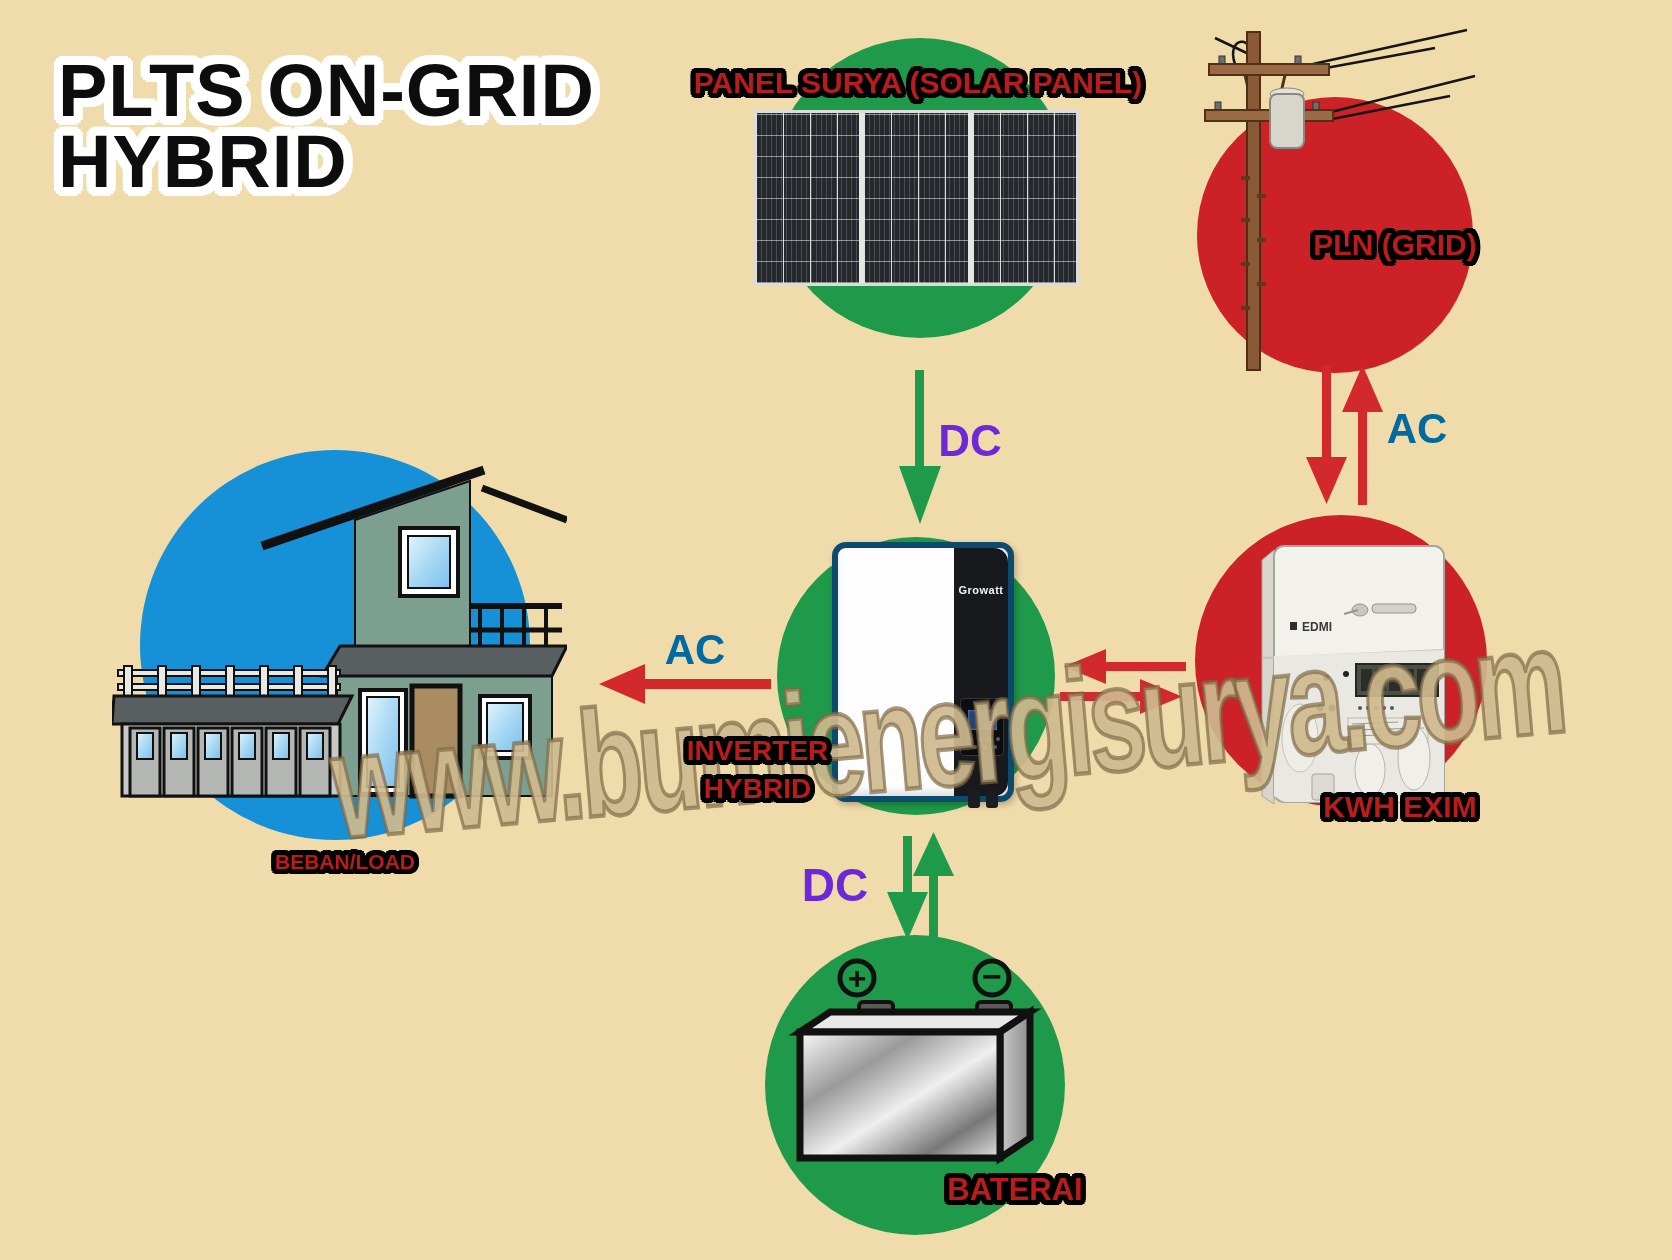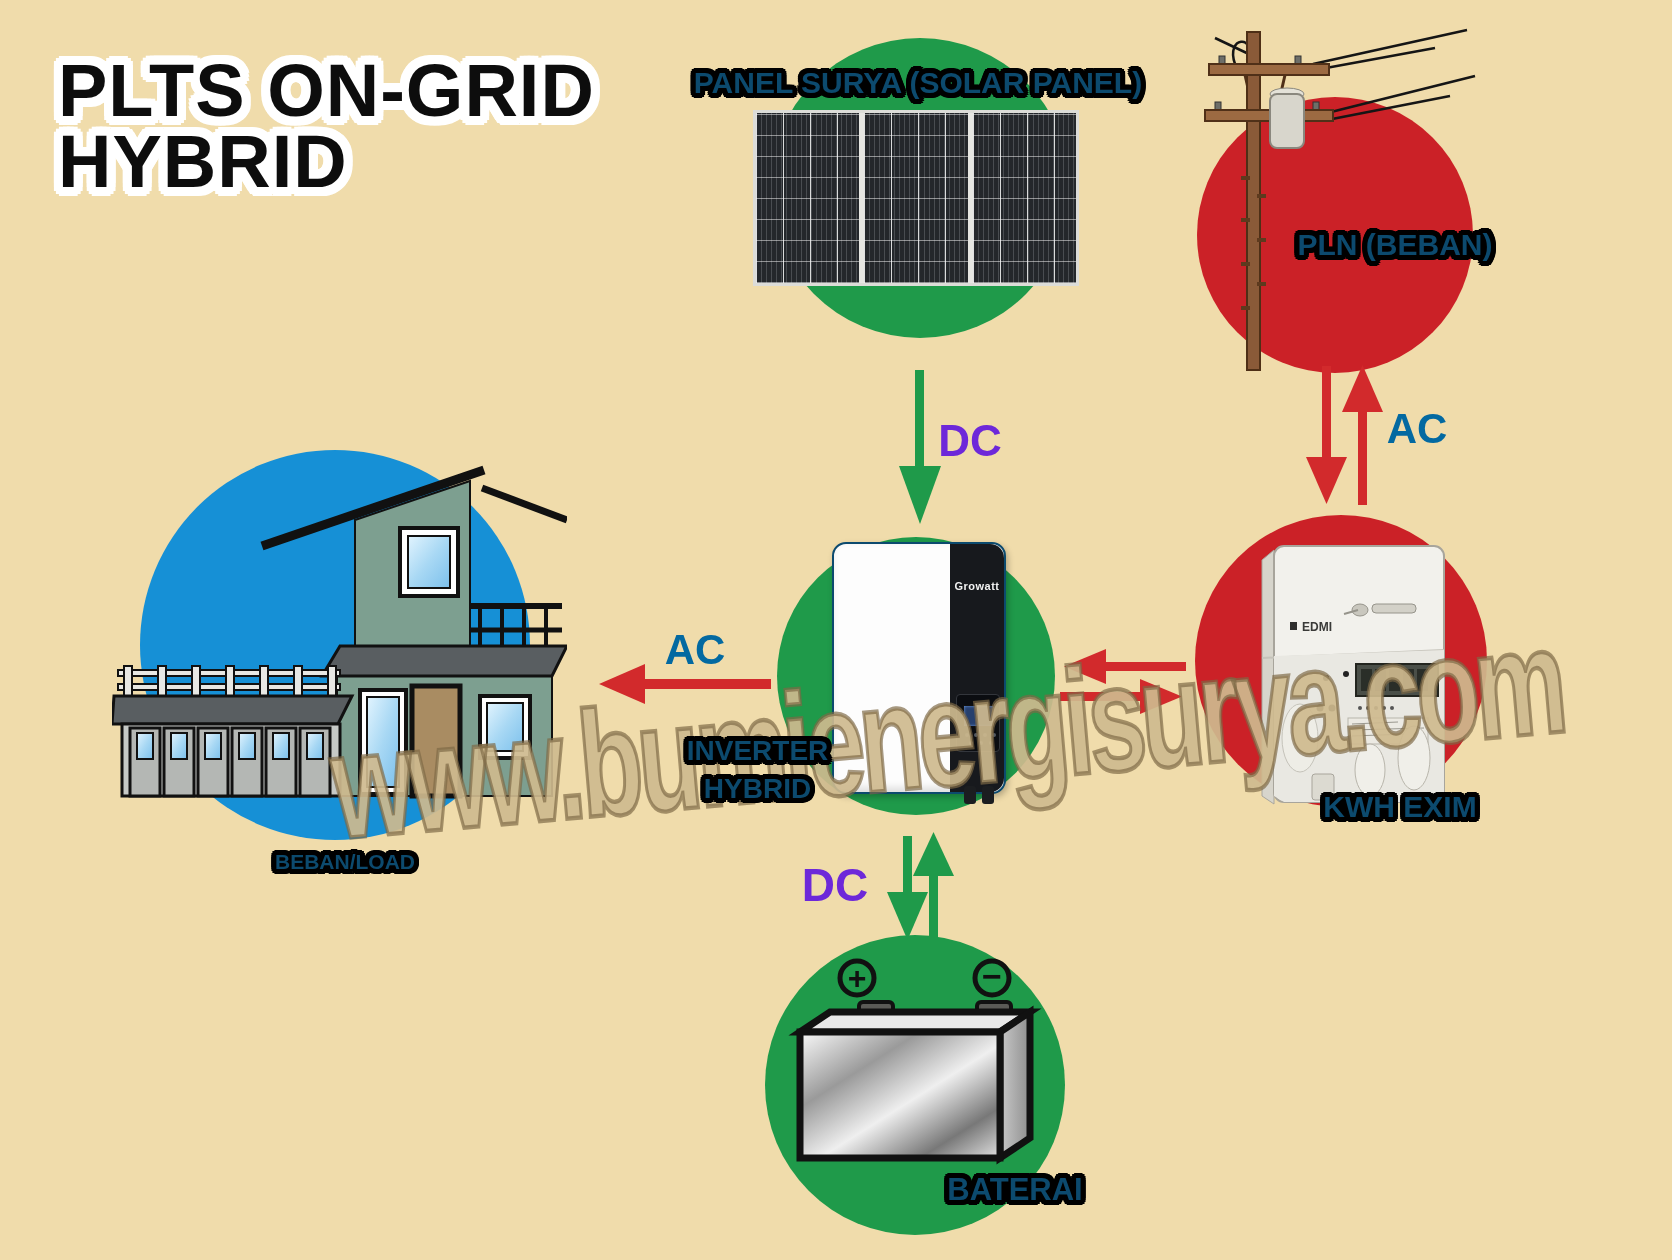--- a/index.html
+++ b/index.html
@@ -7,21 +7,21 @@
          font-family:"Liberation Sans",sans-serif;}
   .abs{position:absolute;}
 
   
   .circle{position:absolute;border-radius:50%;z-index:1;}
   .c-green{background:#1f9a4a;}
   .c-red{background:#cb2127;}
   .c-blue{background:#1690d6;}
 
   
-  .outline-black{color:#0c4a6e;font-weight:bold;
+  .outline-black{color:#b91c1c;font-weight:bold;
     text-shadow:5px 0 0 #000,-5px 0 0 #000,0 5px 0 #000,0 -5px 0 #000,
       4px 4px 0 #000,-4px 4px 0 #000,4px -4px 0 #000,-4px -4px 0 #000,
       2px 5px 0 #000,-2px 5px 0 #000,2px -5px 0 #000,-2px -5px 0 #000,
       5px 2px 0 #000,-5px 2px 0 #000,5px -2px 0 #000,-5px -2px 0 #000;}
   .title{color:#0d0d0d;font-weight:900;line-height:0.96;letter-spacing:1px;
     text-shadow:9px 0 0 #fff,-9px 0 0 #fff,0 9px 0 #fff,0 -9px 0 #fff,
       7px 7px 0 #fff,-7px 7px 0 #fff,7px -7px 0 #fff,-7px -7px 0 #fff,
       4px 9px 0 #fff,-4px 9px 0 #fff,4px -9px 0 #fff,-4px -9px 0 #fff,
       9px 4px 0 #fff,-9px 4px 0 #fff,9px -4px 0 #fff,-9px -4px 0 #fff;}
   .flow-red{color:#0369a1;font-weight:bold;}
@@ -32,21 +32,21 @@
   .solar-panel{position:absolute;left:753px;top:110px;width:326px;height:176px;z-index:10;
     background:#e6e6e2;border:3px solid #dcdcd8;display:flex;gap:5px;box-sizing:border-box;}
   .pv-module{flex:1;background-color:#24272b;
     background-image:
       repeating-linear-gradient(90deg, rgba(250,250,250,.85) 0 1px, transparent 1px 27px),
       repeating-linear-gradient(0deg, rgba(250,250,250,.5) 0 1px, transparent 1px 21px),
       repeating-linear-gradient(90deg, rgba(205,210,215,.22) 0 1px, transparent 1px 5px);}
 
   
   .inverter{position:absolute;left:832px;top:542px;width:170px;height:248px;z-index:10;
-    background:#fdfdfd;border:2px solid #0c4a6e;border-radius:14px;
+    background:#fdfdfd;border:6px solid #0c4a6e;border-radius:14px;
     box-shadow:inset -3px -4px 8px rgba(0,0,0,.14),2px 3px 6px rgba(0,0,0,.25);}
   .inv-strip{position:absolute;right:0;top:0;bottom:0;width:54px;background:#17191d;
     border-radius:0 14px 14px 0;}
   .inv-brand{position:absolute;top:36px;left:0;width:100%;text-align:center;
     color:#f2f2f2;font-size:11px;font-weight:bold;letter-spacing:.5px;}
   .inv-screen{position:absolute;left:6px;top:150px;width:42px;height:56px;background:#0b0d11;
     border:1px solid #33363c;border-radius:4px;}
   .inv-lcd{position:absolute;left:6px;top:10px;width:29px;height:20px;background:#27406e;
     box-shadow:inset 0 0 3px #6fa0e8;border:1px solid #111;}
   .inv-dot{position:absolute;width:4px;height:4px;border-radius:50%;background:#555a62;}
@@ -107,21 +107,21 @@
     <g fill="#5d3a1e">
       <rect x="46" y="150" width="9" height="4"></rect>
         <rect x="62" y="168" width="9" height="4"></rect>
       <rect x="46" y="192" width="9" height="4"></rect>
         <rect x="62" y="212" width="9" height="4"></rect>
       <rect x="46" y="236" width="9" height="4"></rect>
         <rect x="62" y="256" width="9" height="4"></rect>
       <rect x="46" y="280" width="9" height="4"></rect>
     </g>
   </svg>
-  <div class="abs outline-black lbl" style="left:1290px;top:228px;width:210px;font-size:30px;">PLN (BEBAN)</div>
+  <div class="abs outline-black lbl" style="left:1290px;top:228px;width:210px;font-size:30px;">PLN (GRID)</div>
 
   <svg class="abs" style="left:1300px;top:362px;z-index:20;" width="90" height="145" viewBox="0 0 90 145">
     <g fill="#d22a2c">
       <rect x="22" y="4" width="9" height="96"></rect>
       <polygon points="6,95 47,95 26.5,142"></polygon>
     </g>
     <g fill="#d22a2c">
       <rect x="58" y="45" width="9" height="98"></rect>
       <polygon points="42,50 83,50 62.5,3"></polygon>
     </g>

